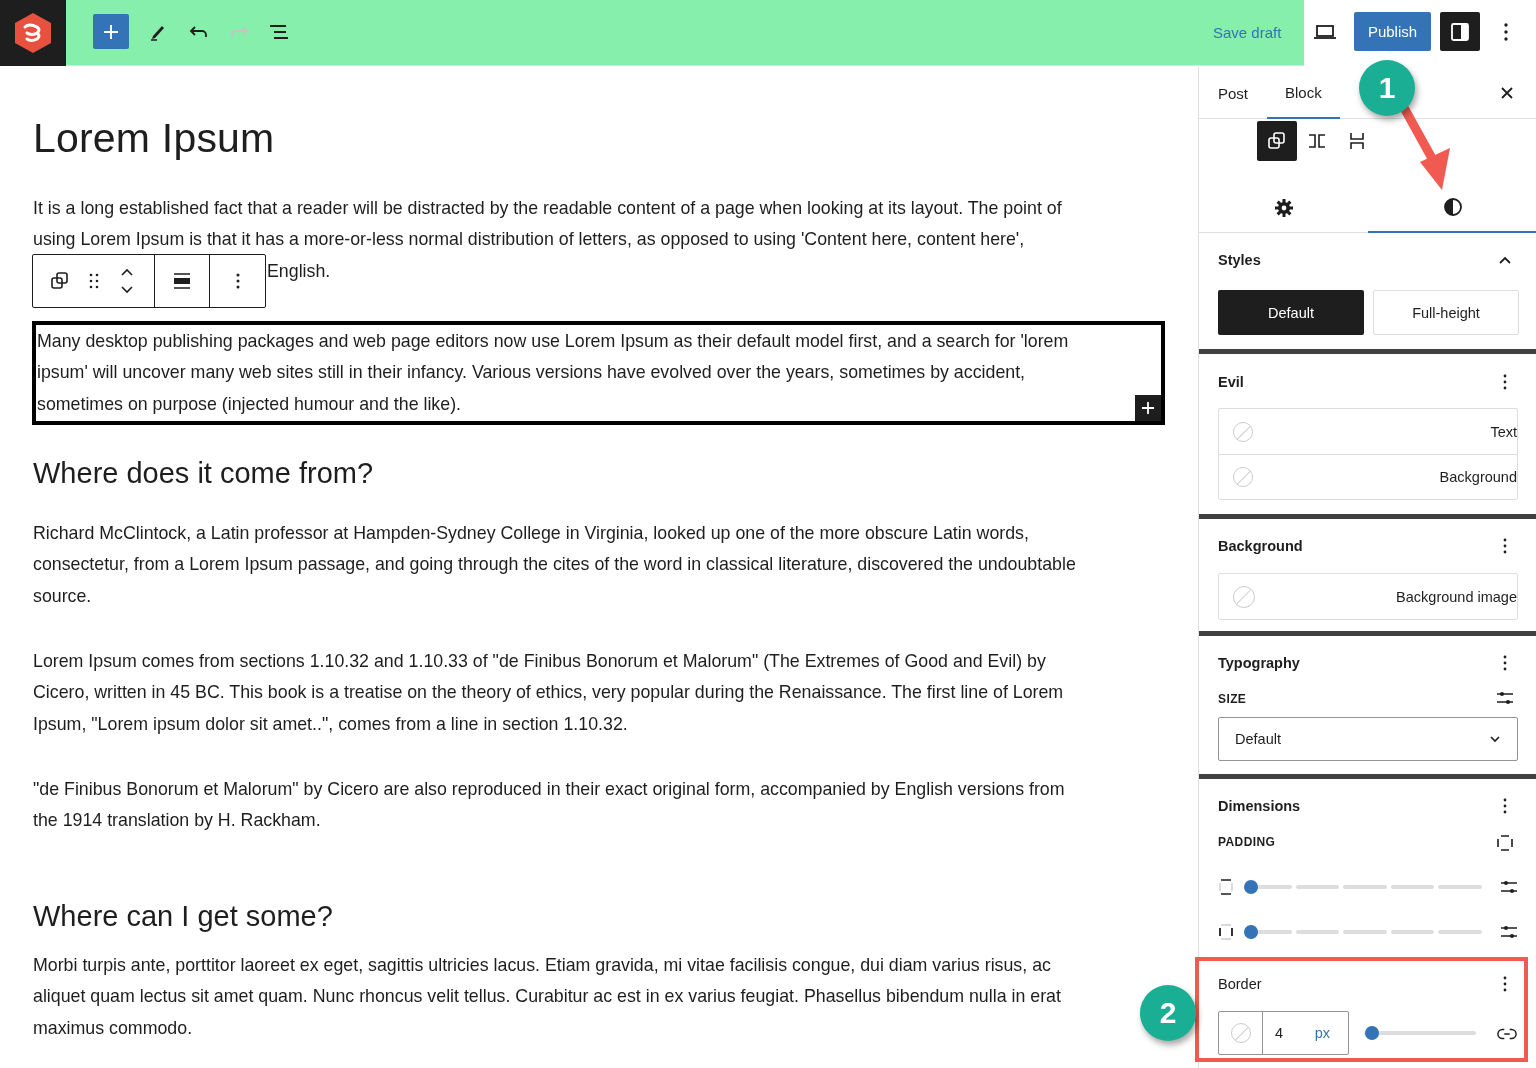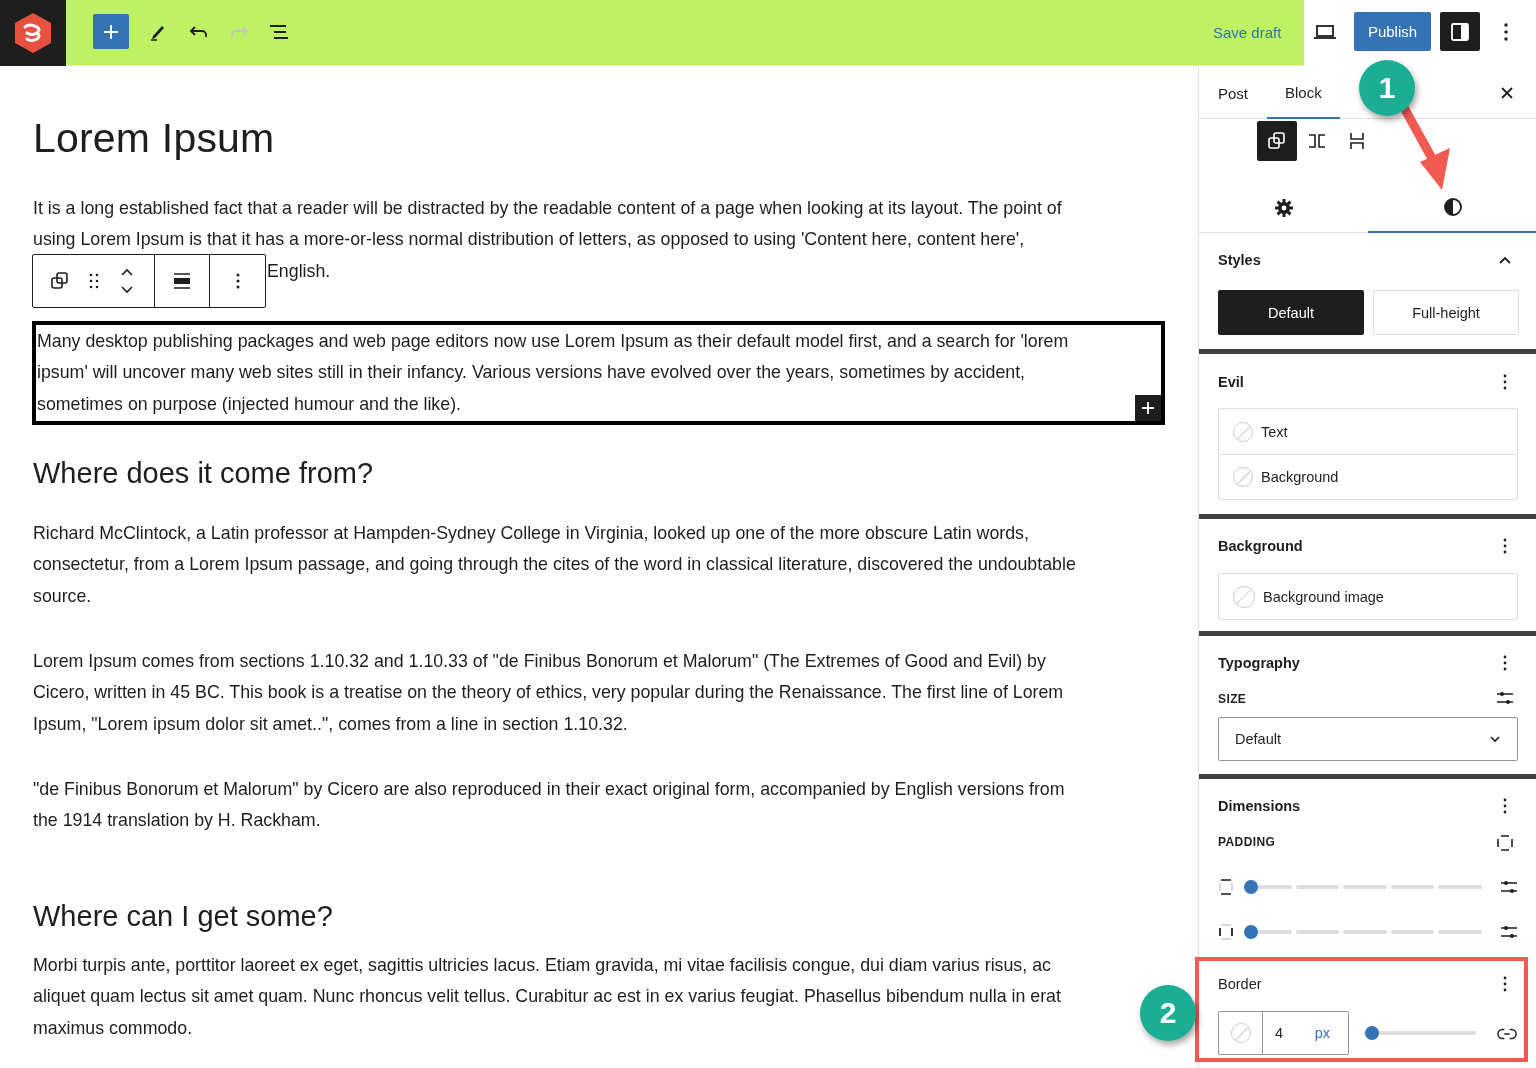--- a/index.html
+++ b/index.html
@@ -1,20 +1,20 @@
 <!DOCTYPE html>
 <html><head>
 <meta charset="utf-8">
 <style>
   * { box-sizing: border-box; margin: 0; padding: 0; }
   html, body { width: 1536px; height: 1068px; overflow: hidden; background: #fff; }
   body { font-family: "Liberation Sans", sans-serif; color: #1e1e1e; position: relative; }
 
   
-  .topbar { position: absolute; left: 0; top: 0; width: 1304px; height: 66px; border-bottom: 1px solid #e0e0e0; background: #bef264; }
+  .topbar { position: absolute; left: 0; top: 0; width: 1304px; height: 66px; border-bottom: 1px solid #e0e0e0; background: #86efac; }
   .logo { position: absolute; left: 0; top: 0; width: 66px; height: 66px; background: #1e1e1e; display: flex; align-items: center; justify-content: center; }
   .tb-btn { position: absolute; display: flex; align-items: center; justify-content: center; }
   .add-btn { left: 93px; top: 14px; width: 36px; height: 35px; background: #3373b6; border-radius: 2px; }
   .icon-btn { width: 36px; height: 36px; top: 14px; }
   .save-draft { left: 1205px; top: 14px; height: 36px; padding: 0 8px; color: #3373b6; font-size: 15px; }
   .preview-btn { left: 1307px; }
   .publish-btn { left: 1354px; top: 12px; width: 77px; height: 39px; background: #3373b6; color: #fff; font-size: 15px; border-radius: 2px; }
   .settings-btn { left: 1440px; top: 12px; width: 40px; height: 39px; background: #1e1e1e; border-radius: 2px; }
   .more-btn { left: 1488px; }
 
@@ -50,21 +50,21 @@
   .panel { position: absolute; left: 0; width: 338px; border-bottom: 5px solid #404040; }
   .panel-title { position: absolute; left: 19px; font-size: 14.5px; font-weight: 600; color: #1e1e1e; }
   .panel-menu { position: absolute; right: 22px; width: 20px; height: 24px; display: flex; align-items: center; justify-content: center; }
   .sub-label { position: absolute; left: 19px; font-size: 12px; font-weight: 600; letter-spacing: 0.4px; text-transform: uppercase; }
 
   .style-btn { position: absolute; top: 56px; width: 146px; height: 45px; display: flex; align-items: center; justify-content: center; font-size: 14.5px; border-radius: 2px; }
   .style-btn.default { left: 19px; background: #1e1e1e; color: #fff; }
   .style-btn.full { left: 174px; border: 1px solid #ddd; color: #1e1e1e; }
 
   .item-group { position: absolute; left: 19px; width: 300px; border: 1px solid #ddd; border-radius: 2px; }
-  .item { height: 45px; display: flex; align-items: center; padding-left: 14px; font-size: 14.5px; gap: 8px; }
+  .item { height: 45px; display: flex; align-items: center; padding-left: 14px; font-size: 14.5px; gap: 8px; justify-content: space-between; }
   .item + .item { border-top: 1px solid #ddd; }
   .swatch { width: 20px; height: 20px; border-radius: 50%; border: 1px solid #ccc; position: relative; overflow: hidden; }
   .swatch::after { content: ""; position: absolute; left: 9px; top: -2px; width: 1px; height: 24px; background: #ccc; transform: rotate(45deg); }
 
   .select { position: absolute; left: 19px; width: 300px; height: 44px; border: 1px solid #949494; border-radius: 2px; display: flex; align-items: center; padding: 0 16px; font-size: 14.5px; justify-content: space-between; }
 
   .slider-row { position: absolute; left: 19px; width: 300px; height: 24px; display: flex; align-items: center; }
   .track { position: absolute; left: 30px; width: 234px; height: 4px; display: flex; gap: 4px; }
   .track span { flex: 1; background: #ddd; border-radius: 2px; }
   .thumb { position: absolute; left: 26px; width: 14px; height: 14px; border-radius: 50%; background: #3373b6; }

